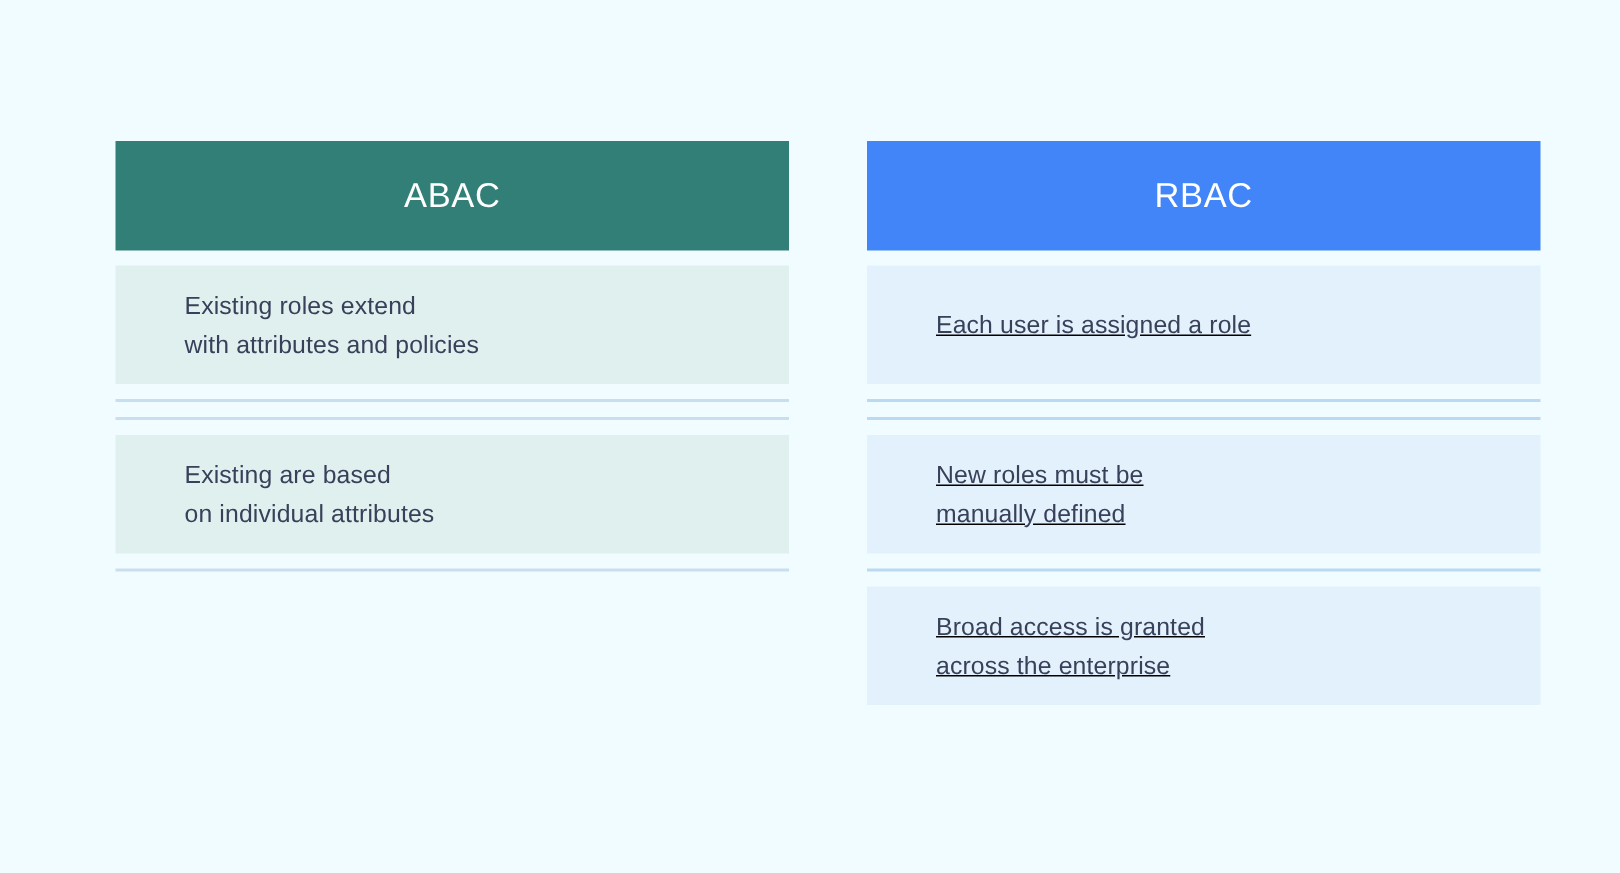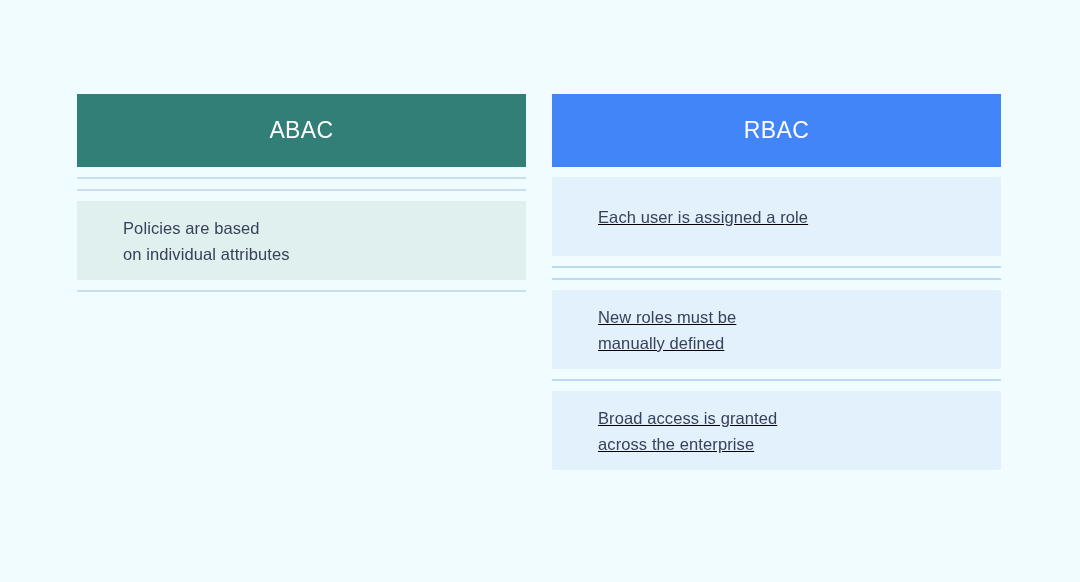--- a/index.html
+++ b/index.html
@@ -20,21 +20,21 @@
     height: 582px;
     margin-top: 36px;
   }
 
   .column {
     position: absolute;
     top: 58px;
     width: 449px;
   }
   .column.abac { left: 77px; }
-  .column.rbac { left: 552px; }
+  .column.rbac { left: 578px; }
 
   .col-header {
     height: 73px;
     display: flex;
     align-items: center;
     justify-content: center;
     color: #ffffff;
     font-size: 23px;
     font-weight: 400;
     letter-spacing: 0.4px;
@@ -79,27 +79,33 @@
 </style>
 </head>
 <body>
 
 <div id="board">
 
   <div class="column abac">
     <div class="col-header">ABAC</div>
     <div class="rows">
 
+      <div class="row-wrap">
+        <div class="cell">
+          <span class="cell-text">Existing roles extend
+with attributes and policies</span>
+        </div>
+      </div>
       <div class="divider"></div>
 
       <div class="divider"></div>
 
       <div class="row-wrap">
         <div class="cell">
-          <span class="cell-text">Policies are based
+          <span class="cell-text">Existing are based
 on individual attributes</span>
         </div>
       </div>
       <div class="divider"></div>
 
 
     </div>
   </div>
 
   <div class="column rbac">

